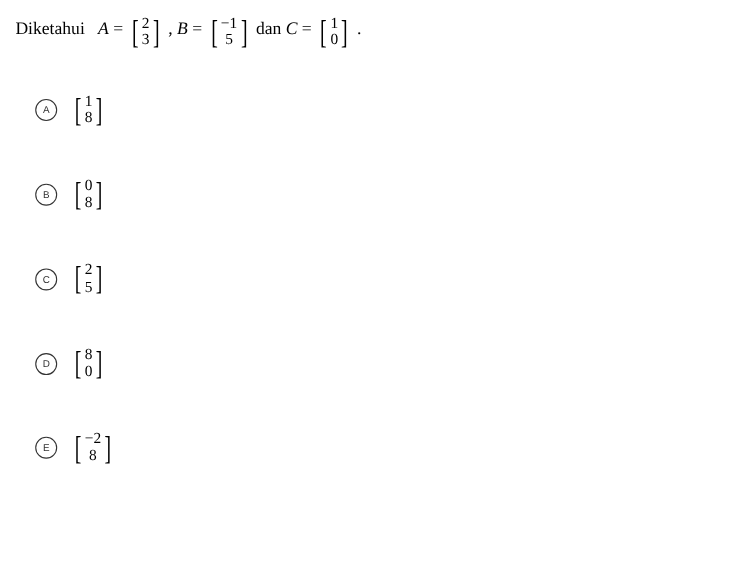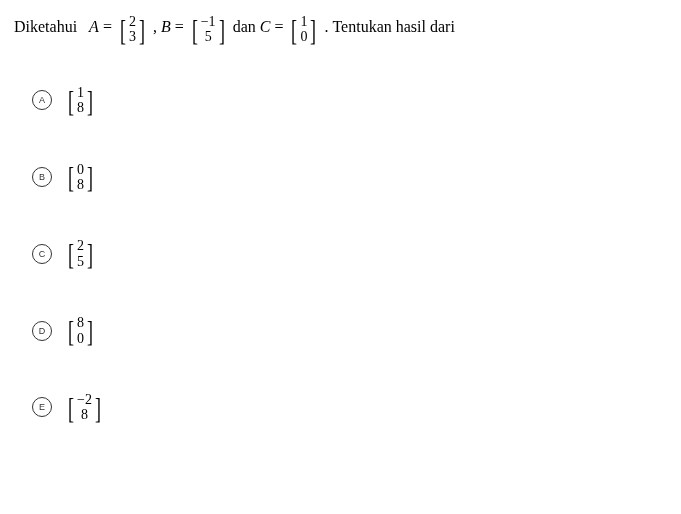--- a/index.html
+++ b/index.html
@@ -114,21 +114,20 @@
   <span>=</span>
   <span class="matrix">
     <span class="bracket-left">[</span>
     <span class="values">
       <span>1</span>
       <span>0</span>
     </span>
     <span class="bracket-right">]</span>
   </span>
   <span>.</span>
-  <span>Tentukan hasil dari</span>
   <span class="space"></span>
 </div>
 
 <div class="options">
   <div class="option">
     <div class="radio-circle">
       <span class="radio-label">A</span>
     </div>
     <span class="matrix">
       <span class="bracket-left">[</span>

